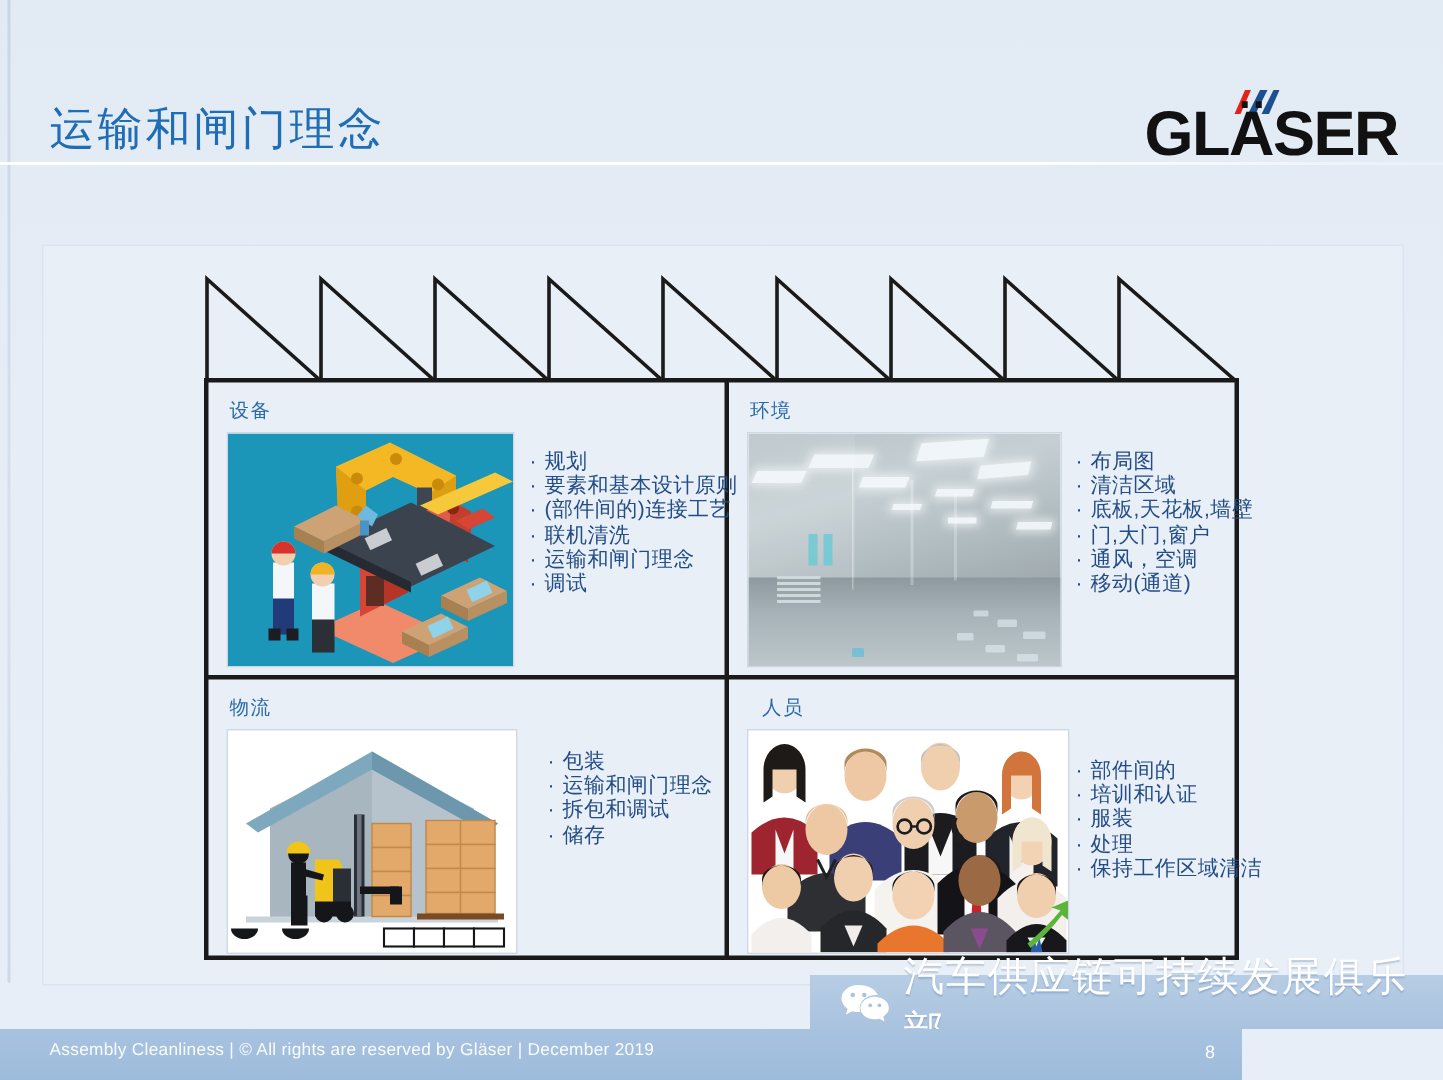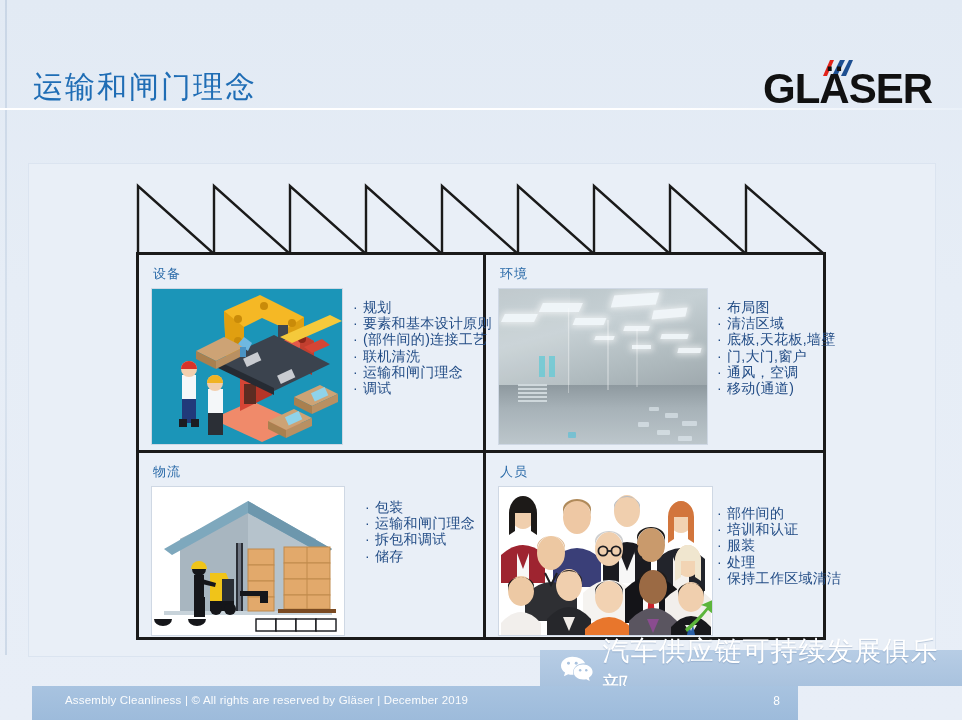--- a/index.html
+++ b/index.html
@@ -65,22 +65,22 @@
   .cr-grille{position:absolute;background:repeating-linear-gradient(180deg,#cfd8dc 0 2px,#9aa5aa 2px 4px);}
   .cr-refl{position:absolute;background:#e8f1f5;opacity:.55;border-radius:1px;}
 
   
   .wh-bg{position:absolute;inset:0;background:#ffffff;}
 
   
   .people-bg{position:absolute;inset:0;background:#ffffff;}
 
   
-  .footer{position:absolute;left:0;bottom:0;width:766px;height:34px;
-    background:linear-gradient(180deg,#a8c3e0 0%,#9dbbdb 100%);margin-left:32px;}
+  .footer{position:absolute;left:0;bottom:0;width:828px;height:34px;
+    background:linear-gradient(180deg,#a8c3e0 0%,#9dbbdb 100%);}
   .footer-txt{position:absolute;left:33px;top:8px;font-size:11.5px;color:#ffffff;
     letter-spacing:.2px;opacity:.95;}
   .footer-page{position:absolute;right:18px;top:8px;font-size:12px;color:#ffffff;}
 
   
   .wm{position:absolute;left:560px;bottom:34px;height:34px;display:flex;
     align-items:center;gap:9px;}
   .wm-txt{font-size:27px;color:#ffffff;letter-spacing:1px;
     text-shadow:0 1px 1px rgba(90,120,160,.35);}
   .wm-strip{position:absolute;left:540px;bottom:34px;width:422px;height:36px;
@@ -312,21 +312,21 @@
 
         <div class="q-bullets" style="left:214px;top:46px;margin-left:12px;">
           <div><span class="b">·</span><span>包装</span></div>
           <div><span class="b">·</span><span>运输和闸门理念</span></div>
           <div><span class="b">·</span><span>拆包和调试</span></div>
           <div><span class="b">·</span><span>储存</span></div>
         </div>
       </div>
 
       <div class="quad" style="left:350px;top:271px;width:337px;height:184px;">
-        <div class="q-label" style="left:14px;top:10px;">人员</div>
+        <div class="q-label" style="left:22px;top:10px;">人员</div>
 
         <div class="imgbox" style="left:12px;top:33px;width:213px;height:148px;">
           <div class="people-bg"></div>
           <svg viewBox="0 0 213 148" style="position:absolute;inset:0;width:100%;height:100%;">
 
             <g>
                 <path d="M2,68 q22,-20 44,0 L46,96 L2,96 Z" fill="#9e2430"></path>
                <path d="M18,66 L24,82 L30,66 L30,96 L18,96 Z" fill="#f7f7f7"></path>
                <ellipse cx="24" cy="26" rx="13" ry="16" fill="#f0cfae"></ellipse>
                <path d="M10,26 a14,17 0 0 1 28,0 l0,22 l-6,-4 l0,-18 l-16,0 l0,18 l-6,4 z" fill="#1d1a18"></path>

